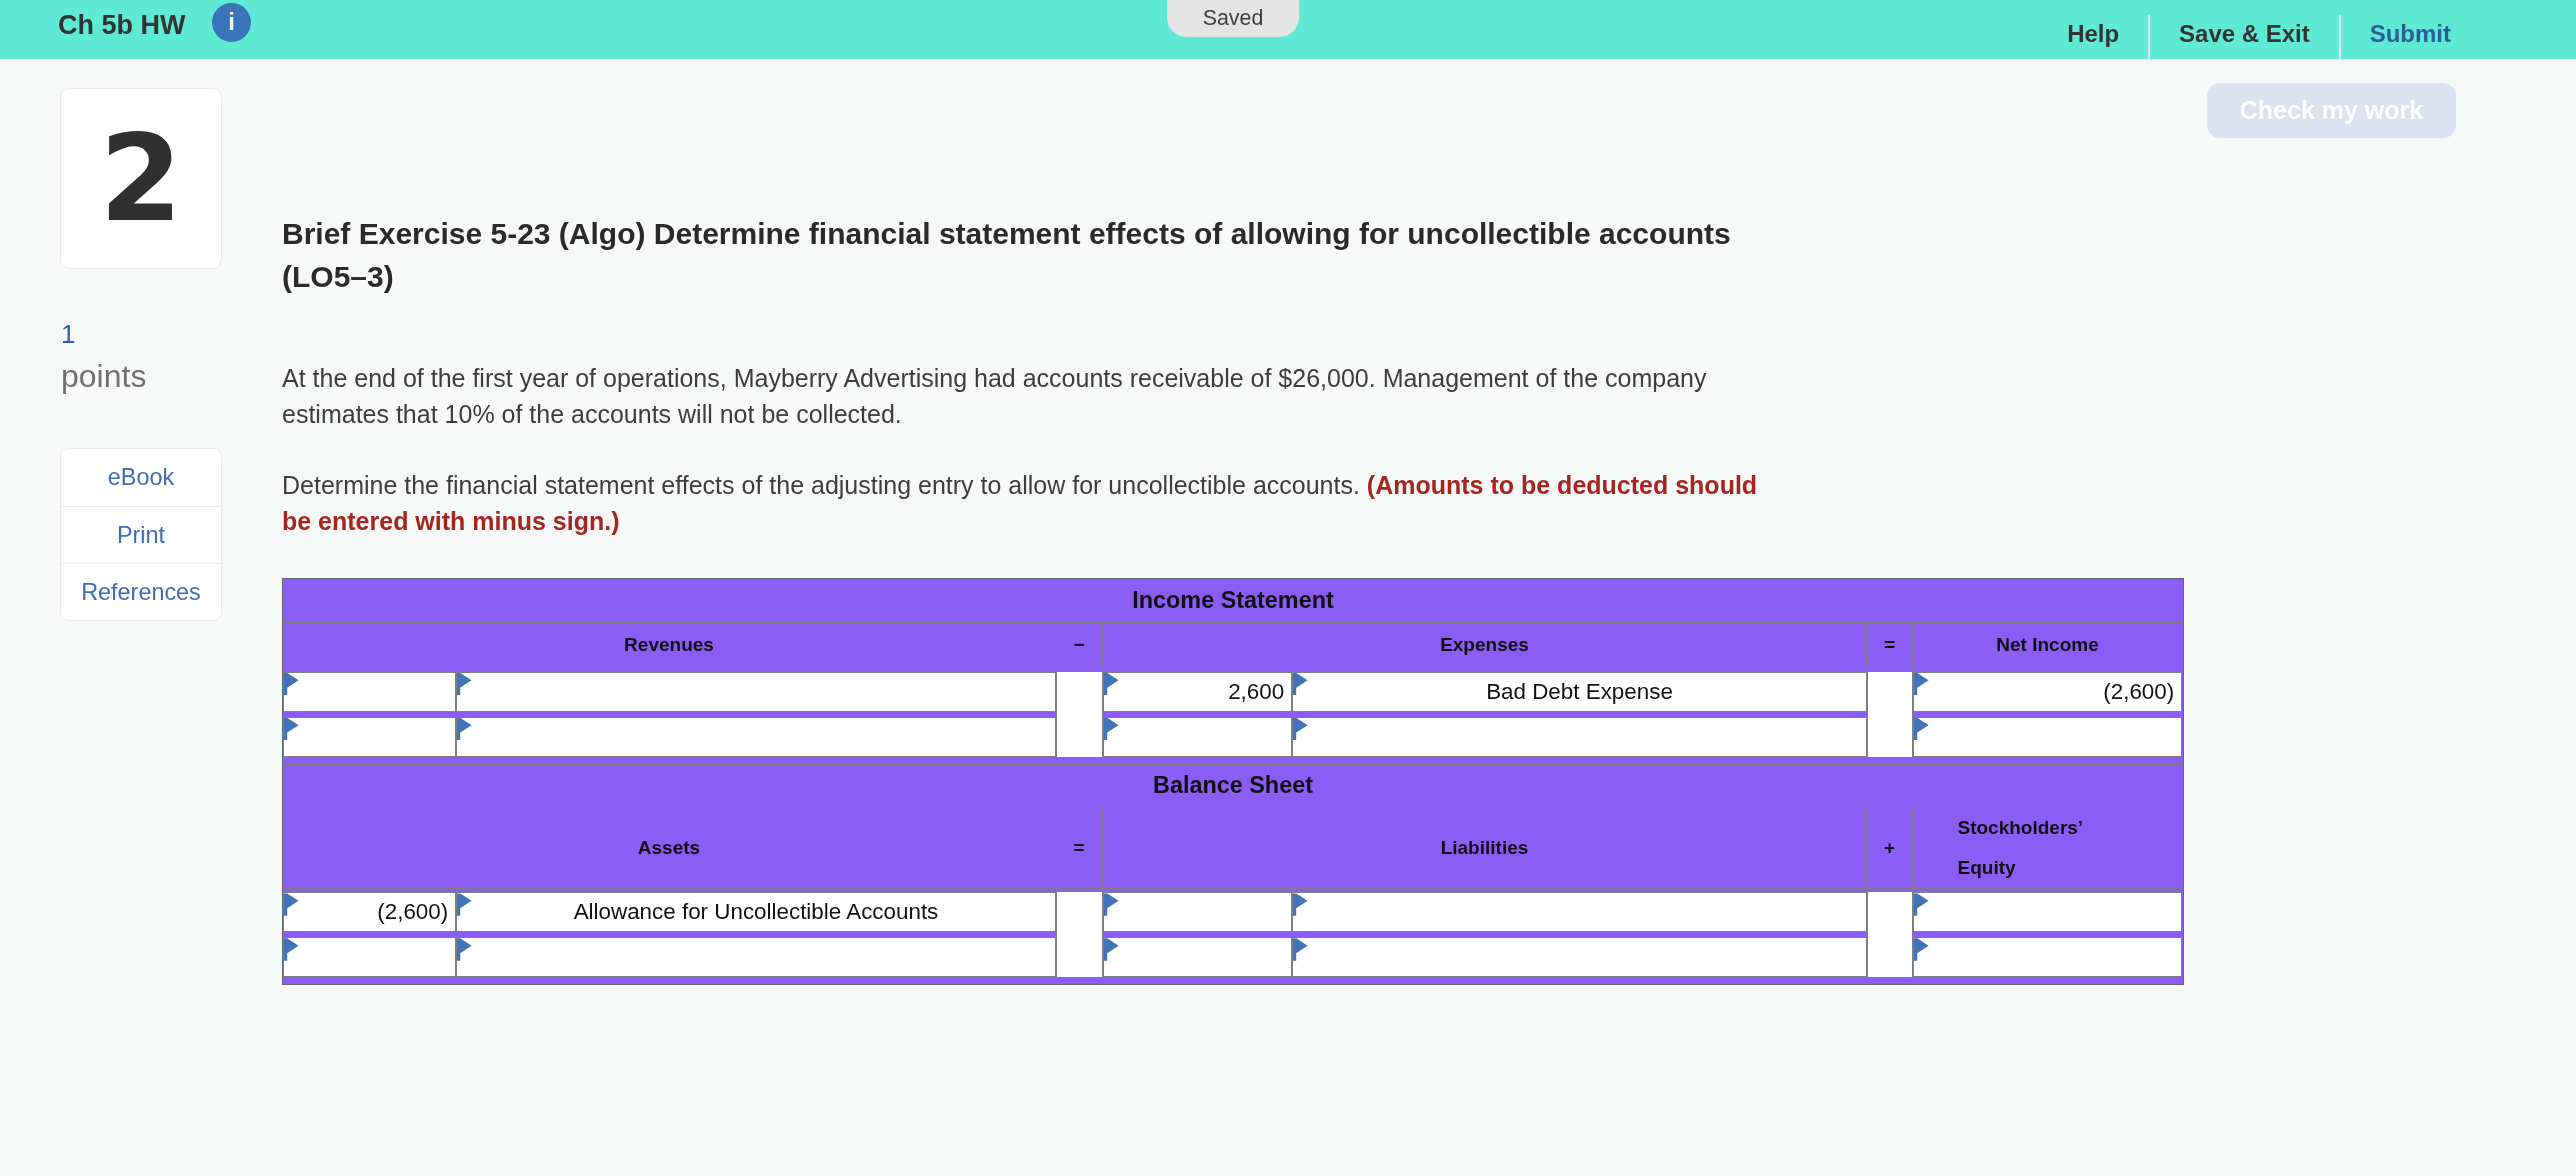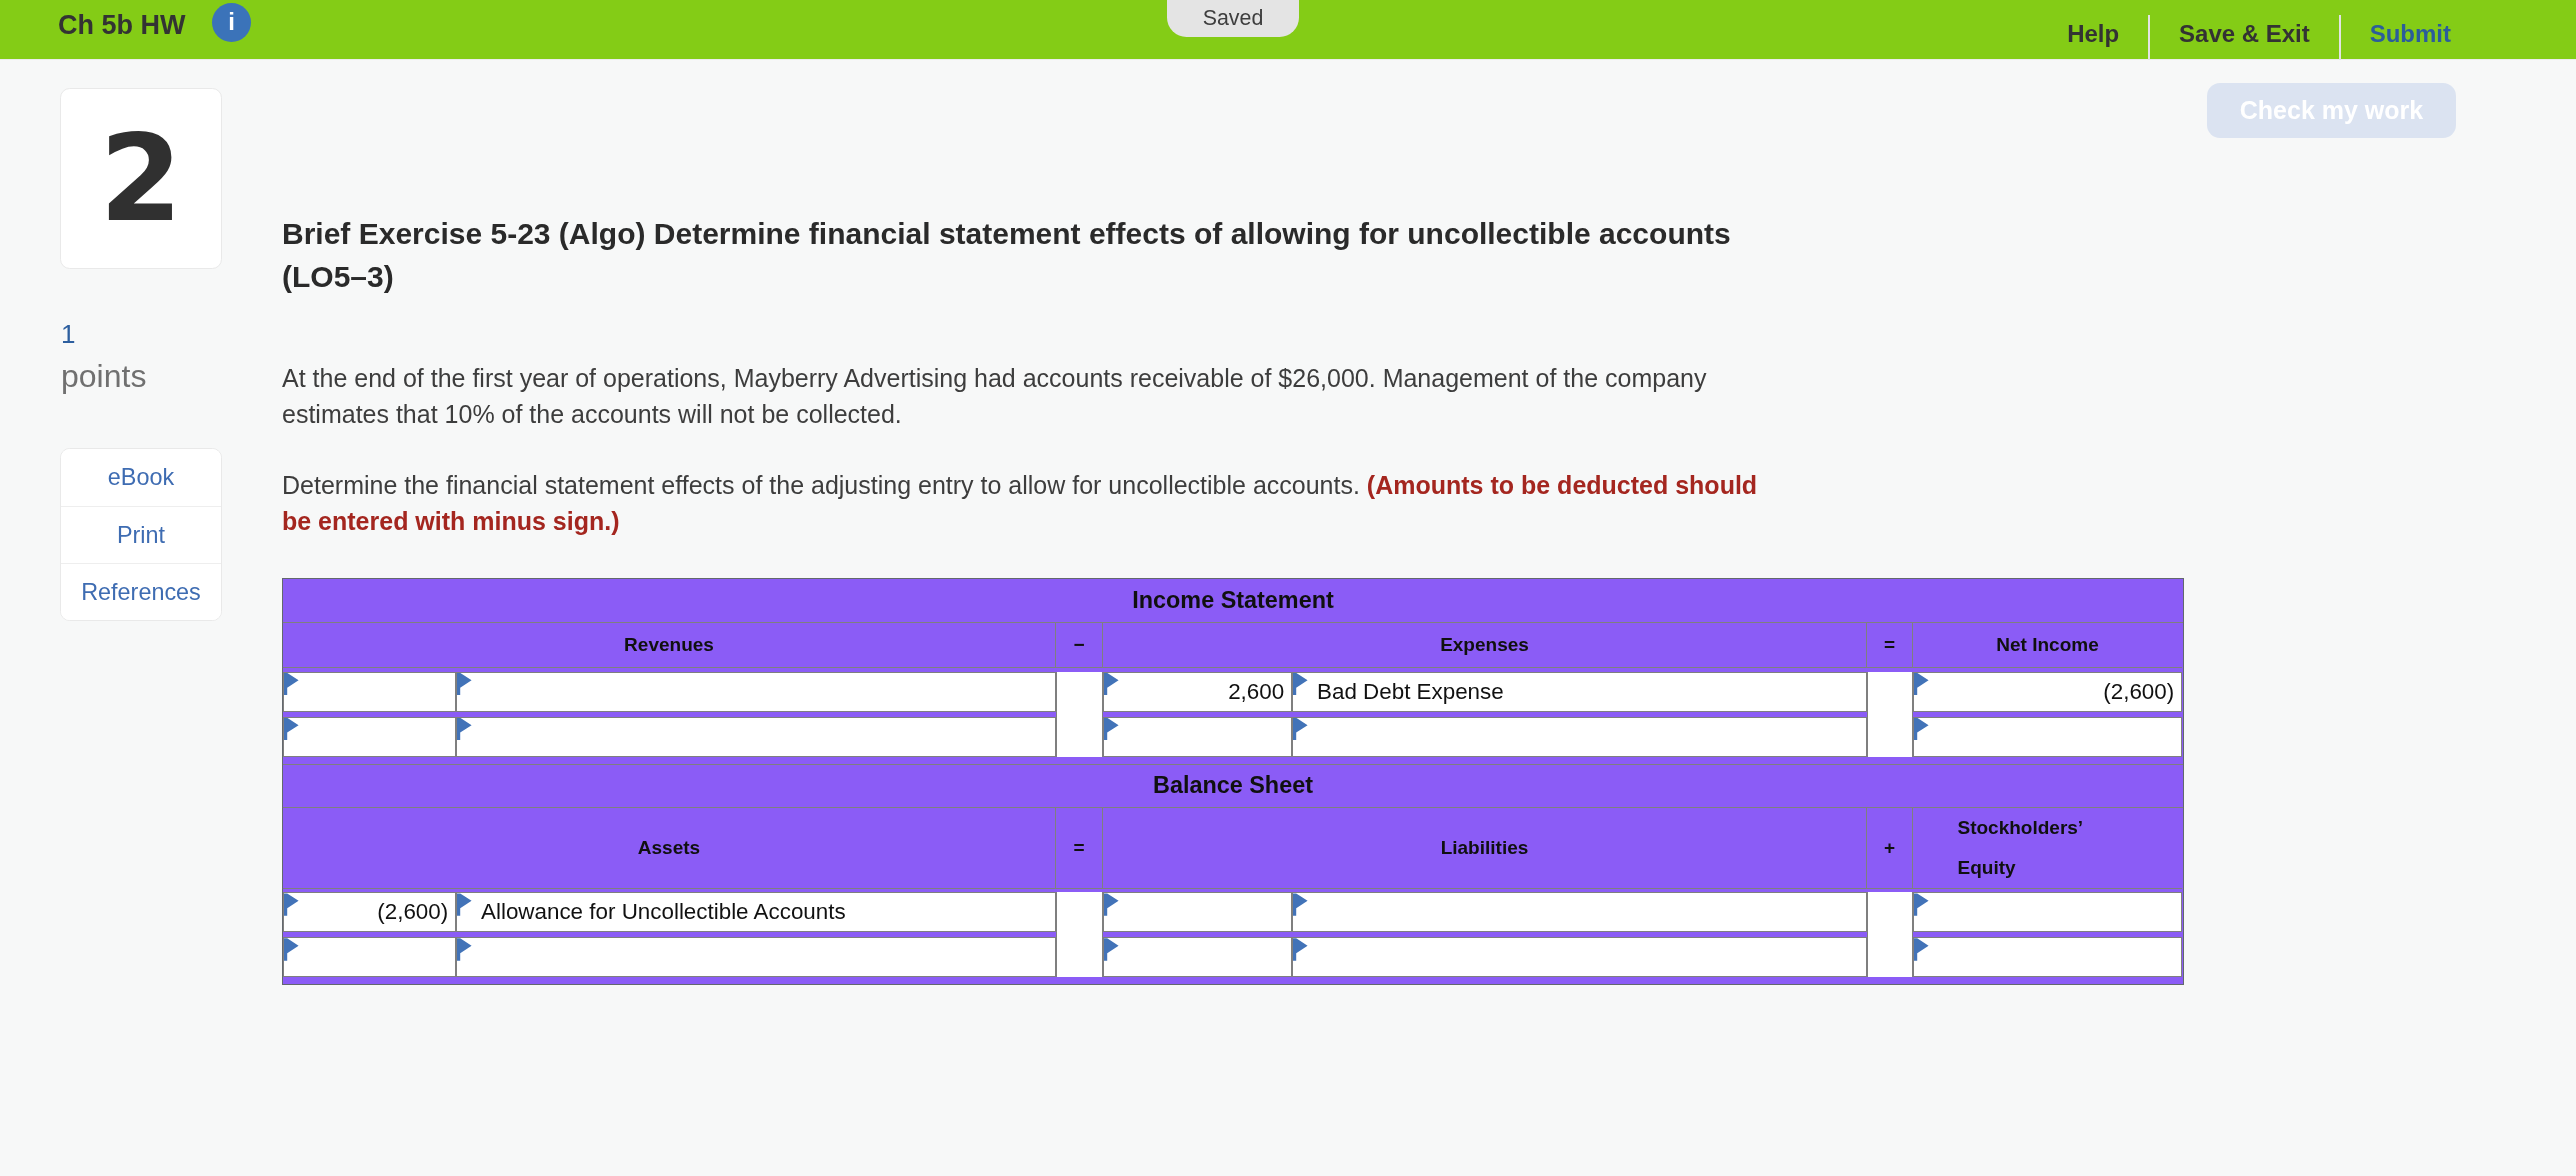--- a/index.html
+++ b/index.html
@@ -4,21 +4,21 @@
 <style>
   * { box-sizing: border-box; margin: 0; padding: 0; }
   html,body { background:#ffffff; }
   .page {
     position: relative; width: 2576px; height: 1176px;
     background: #f7f8f8; overflow: hidden;
     font-family: "Liberation Sans", "DejaVu Sans", sans-serif;
     color: #3d3d3d;
   }
   
-  .topbar { position:absolute; top:0; left:0; width:100%; height:60px; background:#84cc16; border-bottom:1.9px solid #ececec; z-index:5; }
+  .topbar { position:absolute; top:0; left:0; width:100%; height:60px; background:#5eead4; border-bottom:1.9px solid #ececec; z-index:5; }
   .tb-title { position:absolute; left:58px; top:9.7px; font-size:27px; font-weight:700; color:#333; }
   .info-icon { position:absolute; left:212px; top:2.9px; width:39px; height:39px; border-radius:50%;
     background:#3b73b9; color:#fff; display:flex; align-items:center; justify-content:center;
     font-size:24px; font-weight:700; cursor:pointer; }
   .saved-pill { position:absolute; left:1167px; top:0; width:132px; height:37px; background:#e4e4e4;
     border-radius:0 0 19.5px 19.5px; display:flex; align-items:center; justify-content:center;
     font-size:21.4px; color:#3e3e3e; }
   .tb-right { position:absolute; right:125px; top:0; height:60px; display:flex; align-items:flex-end; }
   .tb-link { font-size:24px; font-weight:700; color:#333; padding:11.7px 0; cursor:pointer; text-decoration:none; }
   .tb-link.submit { color:#2b5d9b; }
@@ -61,21 +61,21 @@
     display:flex; align-items:center; justify-content:center; font-size:19px; font-weight:700; color:#101010; }
   .hdr-row.bs .hc { min-height:60px; }
   .h-main1 { grid-column:1/3; } .h-op1 { grid-column:3; } .h-main2 { grid-column:4/6; }
   .h-op2 { grid-column:6; } .h-res { grid-column:7; border-right:none; }
   .hc.narrow span { display:block; max-width:180px; text-align:left; line-height:40px; }
   .data-block { display:grid; grid-template-columns:173px 600px 47px 189px 575px 46px 269px;
     grid-auto-rows:40px; row-gap:4.9px; padding:3.9px 0 6.8px; }
   .cell { background:#fff; border:1.9px solid #7f7f7f; position:relative; font-size:22.4px; color:#111;
     display:flex; align-items:center; overflow:hidden; cursor:pointer; }
   .cell.amt { justify-content:flex-end; padding-right:6.8px; }
-  .cell.acct { justify-content:flex-start; padding-left:24px; }
+  .cell.acct { justify-content:center; padding-left:0; }
   .c1 { grid-column:1; } .c2 { grid-column:2; } .c4 { grid-column:4; } .c5 { grid-column:5; } .c7 { grid-column:7; }
   .r1 { grid-row:1; } .r2 { grid-row:2; }
   .opstrip { background:#fff; border-left:1.9px solid #7f7f7f; border-right:1.9px solid #7f7f7f; }
   .op-a { grid-column:3; grid-row:1/3; } .op-b { grid-column:6; grid-row:1/3; }
   .flag { position:absolute; left:0; top:0; width:14.6px; height:22.4px; background:#4273b8;
     clip-path:polygon(0 0,22% 0,100% 33%,22% 66%,22% 100%,0 100%); }
 </style>
 </head>
 <body>
 

